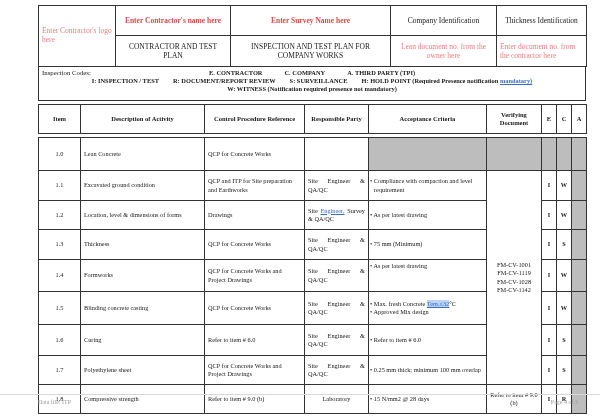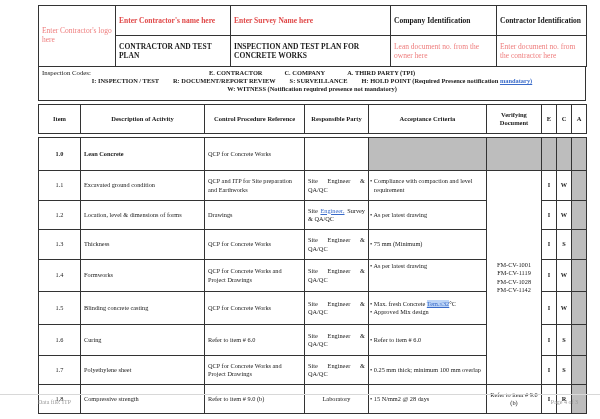--- a/index.html
+++ b/index.html
@@ -1,21 +1,21 @@
 <!DOCTYPE html>
 <html><head>
 <meta charset="utf-8">
 <style>
   html,body{margin:0;padding:0;width:600px;height:419px;background:#fff;overflow:hidden;
     font-family:"Liberation Serif","DejaVu Serif",serif;color:#1a1a1a;}
   .doc{position:absolute;left:38px;top:5px;width:548px;}
   table{border-collapse:collapse;table-layout:fixed;width:548px;}
   td{border:1px solid #333;padding:1px 3px;vertical-align:middle;overflow:hidden;}
-  .b{font-weight:bold;}
-  .ctr{text-align:left;}
+  .b{font-weight:normal;}
+  .ctr{text-align:center;}
   .red{color:#ee7c7c;}
   .red-b{color:#e04848;font-weight:bold;}
   .blue{color:#3a6bc9;text-decoration:underline;}
   .hl{background:#bcd4f6;color:#3a6bc9;text-decoration:underline;}
   .gray{background:#bdbdbd;}
   
   .hdr-tbl td{font-size:7.5px;}
   .hdr-r1 td{height:27px;}
   .hdr-r2 td{height:28px;}
   .logo-cell{font-size:9px;vertical-align:middle;line-height:1.15;margin-left:24px;}
@@ -64,25 +64,25 @@
         <col style="width:160px">
         <col style="width:106px">
         <col style="width:90px">
       </colgroup>
     <tbody>
       <tr class="hdr-r1">
         <td rowspan="2" class="logo-cell red">Enter Contractor's logo here</td>
         <td class="ctr red-b">Enter Contractor's name here</td>
         <td class="ctr red-b">Enter Survey Name here</td>
         <td class="ctr b id-cell">Company Identification</td>
-        <td class="ctr b id-cell">Contractor Identification</td>
+        <td class="ctr b id-cell">Thickness Identification</td>
       </tr>
       <tr class="hdr-r2">
         <td class="ctr b plan-title">CONTRACTOR AND TEST PLAN</td>
-        <td class="ctr b plan-sub">INSPECTION AND TEST PLAN FOR CONCRETE WORKS</td>
+        <td class="ctr b plan-sub">INSPECTION AND TEST PLAN FOR COMPANY WORKS</td>
         <td class="ctr red doc-ph">Lean document no. from the owner here</td>
         <td class="red doc-ph">Enter document no. from the contractor here</td>
       </tr>
     </tbody>
   </table>
 
   <div class="codes">
     <span class="codes-label">Inspection Codes:</span>
     <div class="codes-line1">
       <span>E. CONTRACTOR</span><span>C. COMPANY</span><span>A. THIRD PARTY (TPI)</span>

